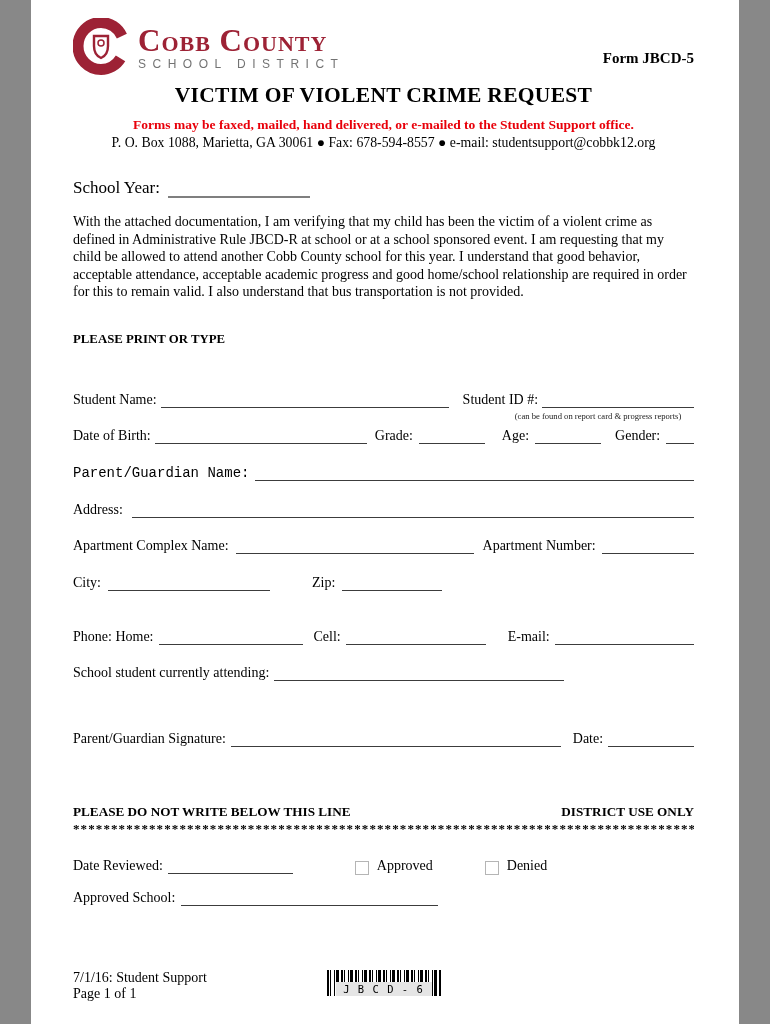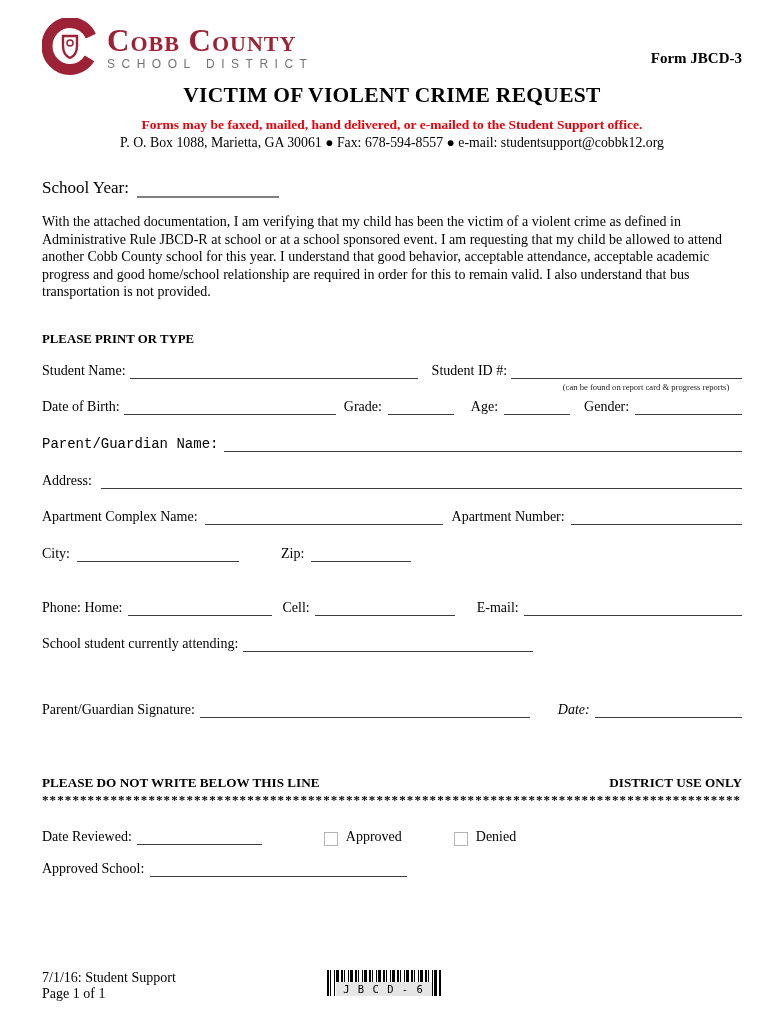--- a/index.html
+++ b/index.html
@@ -1,24 +1,24 @@
 <!DOCTYPE html>
 <html><head>
 <meta charset="utf-8">
 <style>
   * { margin:0; padding:0; box-sizing:border-box; }
   html,body { background:#888; }
   .page {
     position:relative;
-    width:770px; height:1024px;
+    width:708px; height:1024px;
     margin:0 auto;
     background:#ffffff;
     font-family:"Liberation Serif", serif;
     color:#000;
-    padding:18px 28px 0 42px;
+    padding:18px 45px 0 42px;
     overflow:hidden;
   }
   
   .header { display:flex; justify-content:space-between; align-items:flex-start; }
   .logo { display:flex; align-items:flex-start; gap:7px; }
   .logo-emblem { width:58px; height:57px; }
   .logo-textcol { padding-top:8px; }
   .logo-name {
     font-family:"Liberation Serif", serif;
     font-weight:bold; color:#9d2235;
@@ -82,21 +82,21 @@
       #000 0 2px, #fff 2px 3px, #000 3px 4px, #fff 4px 7px,
       #000 7px 8px, #fff 8px 9px, #000 9px 12px, #fff 12px 14px);
   }
   .barcode-label {
     position:absolute; left:9px; right:9px; bottom:0; height:14px;
     background:#e5e5e5; text-align:center;
     font-family:"DejaVu Sans Mono", monospace;
     font-size:10.5px; letter-spacing:1px; line-height:14px;
   }
   
-  .mt-student { margin-top:16px; }
+  .mt-student { margin-top:45px; }
   .mt-dob { margin-top:20px; }
   .mt-parent { margin-top:21px;font-family:Liberation Mono, monospace; }
   .mt-address { margin-top:21px; }
   .mt-apt { margin-top:20px; }
   .mt-city { margin-top:21px; }
   .mt-phone { margin-top:38px; }
   .mt-school { margin-top:20px; }
   .mt-sign { margin-top:50px; }
   .mt-reviewed { margin-top:23px; }
   .mt-approvedschool { margin-top:16px; }
@@ -111,21 +111,21 @@
       <svg class="logo-emblem" viewBox="0 0 58 57" xmlns="http://www.w3.org/2000/svg">
         <ellipse cx="28" cy="28" rx="23" ry="23.5" fill="none" stroke="#9d2235" stroke-width="11" stroke-dasharray="122 26" stroke-dashoffset="-13"></ellipse>
         <path d="M21 18 h14 v10 q0 9 -7 12 q-7 -3 -7 -12 z" fill="none" stroke="#9d2235" stroke-width="2.4"></path>
         <circle cx="28" cy="25" r="3" fill="none" stroke="#9d2235" stroke-width="1.5"></circle>
       </svg>
       <div class="logo-textcol">
         <div class="logo-name">Cobb County</div>
         <div class="logo-sub">School District</div>
       </div>
     </div>
-    <div class="form-number">Form JBCD-3</div>
+    <div class="form-number">Form JBCD-5</div>
   </div>
 
   <div class="title">VICTIM OF VIOLENT CRIME REQUEST</div>
   <div class="notice">Forms may be faxed, mailed, hand delivered, or e-mailed to the Student Support office.</div>
   <div class="contact">P. O. Box 1088, Marietta, GA  30061 ● Fax: 678-594-8557 ● e-mail: studentsupport@cobbk12.org</div>
 
   <div class="school-year">
     <span class="lbl">School Year:</span>
     <span class="line"></span>
   </div>
@@ -187,21 +187,21 @@
   </div>
 
   <div class="row mt-school">
     <span class="lbl">School student currently attending:</span>
     <span class="line" style="width:290px; margin-left:5px;"></span>
   </div>
 
   <div class="row mt-sign">
     <span class="lbl">Parent/Guardian Signature:</span>
     <span class="line" style="width:330px; margin-left:5px;"></span>
-    <span class="lbl" style="margin-left:28px;font-style:italic;">Date:</span>
+    <span class="lbl" style="margin-left:12px;">Date:</span>
     <span class="line flex1" style="margin-left:5px;"></span>
   </div>
 
   <div class="dnw-row">
     <span>PLEASE DO NOT WRITE BELOW THIS LINE</span>
     <span>DISTRICT USE ONLY</span>
   </div>
   <div class="asterisks">************************************************************************************************************************</div>
 
   <div class="row mt-reviewed">

